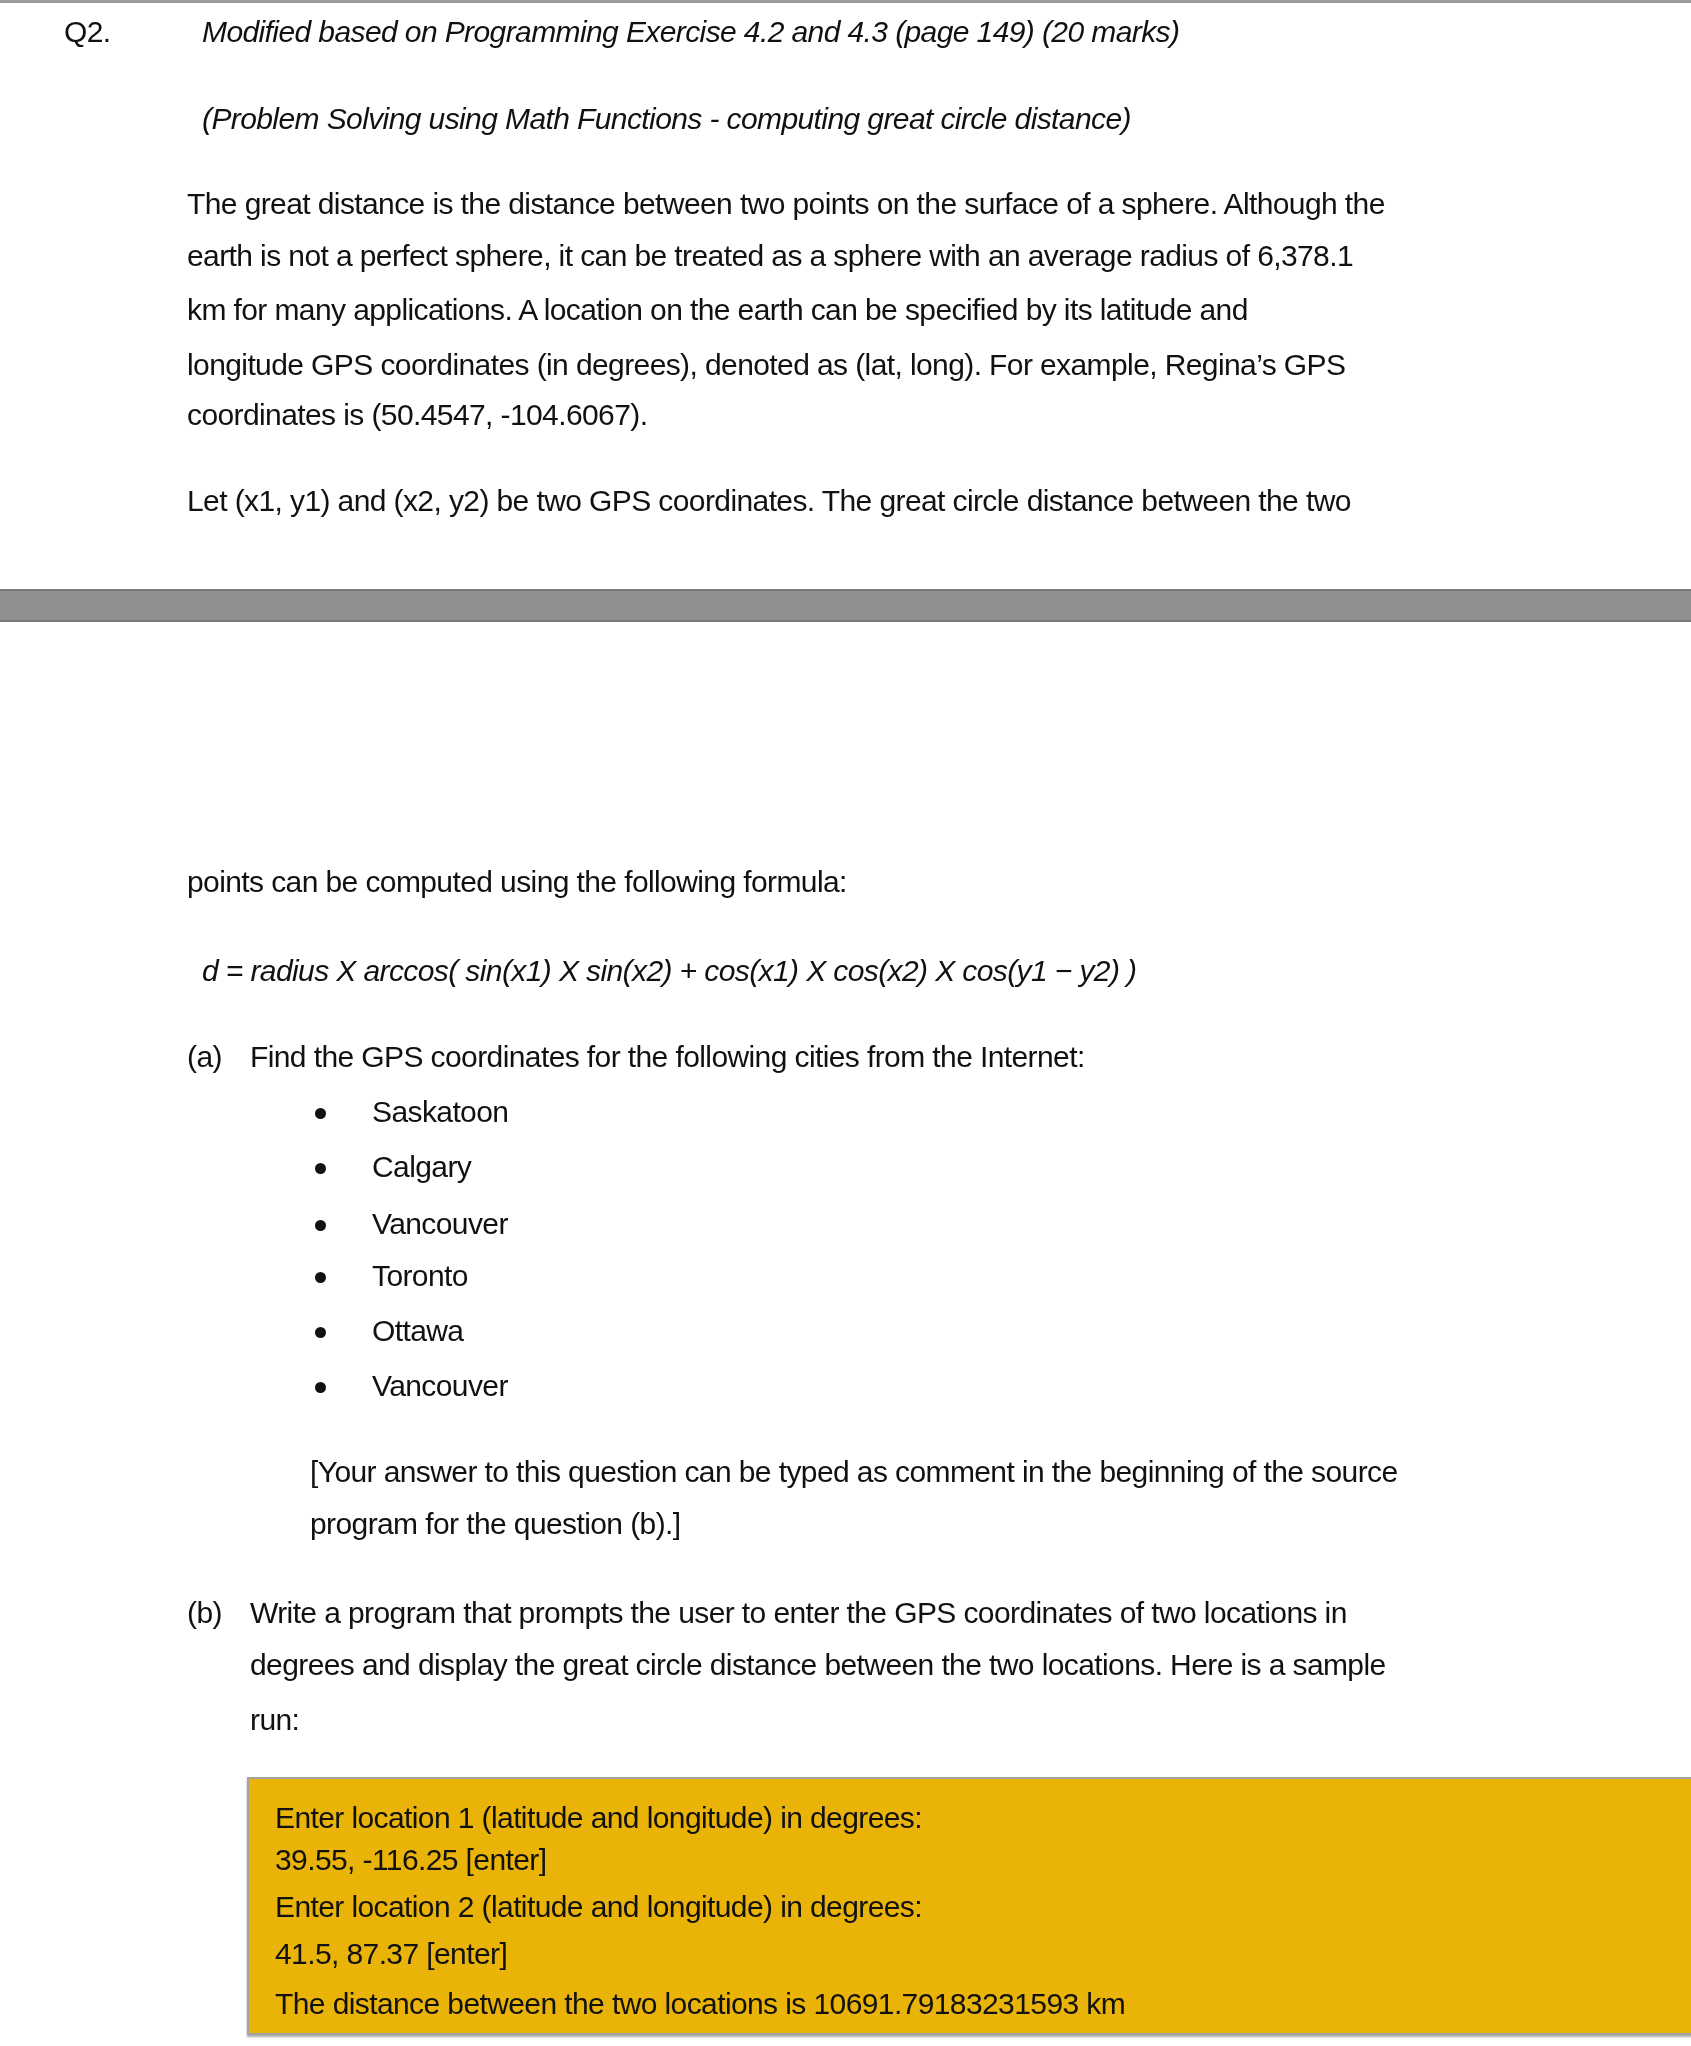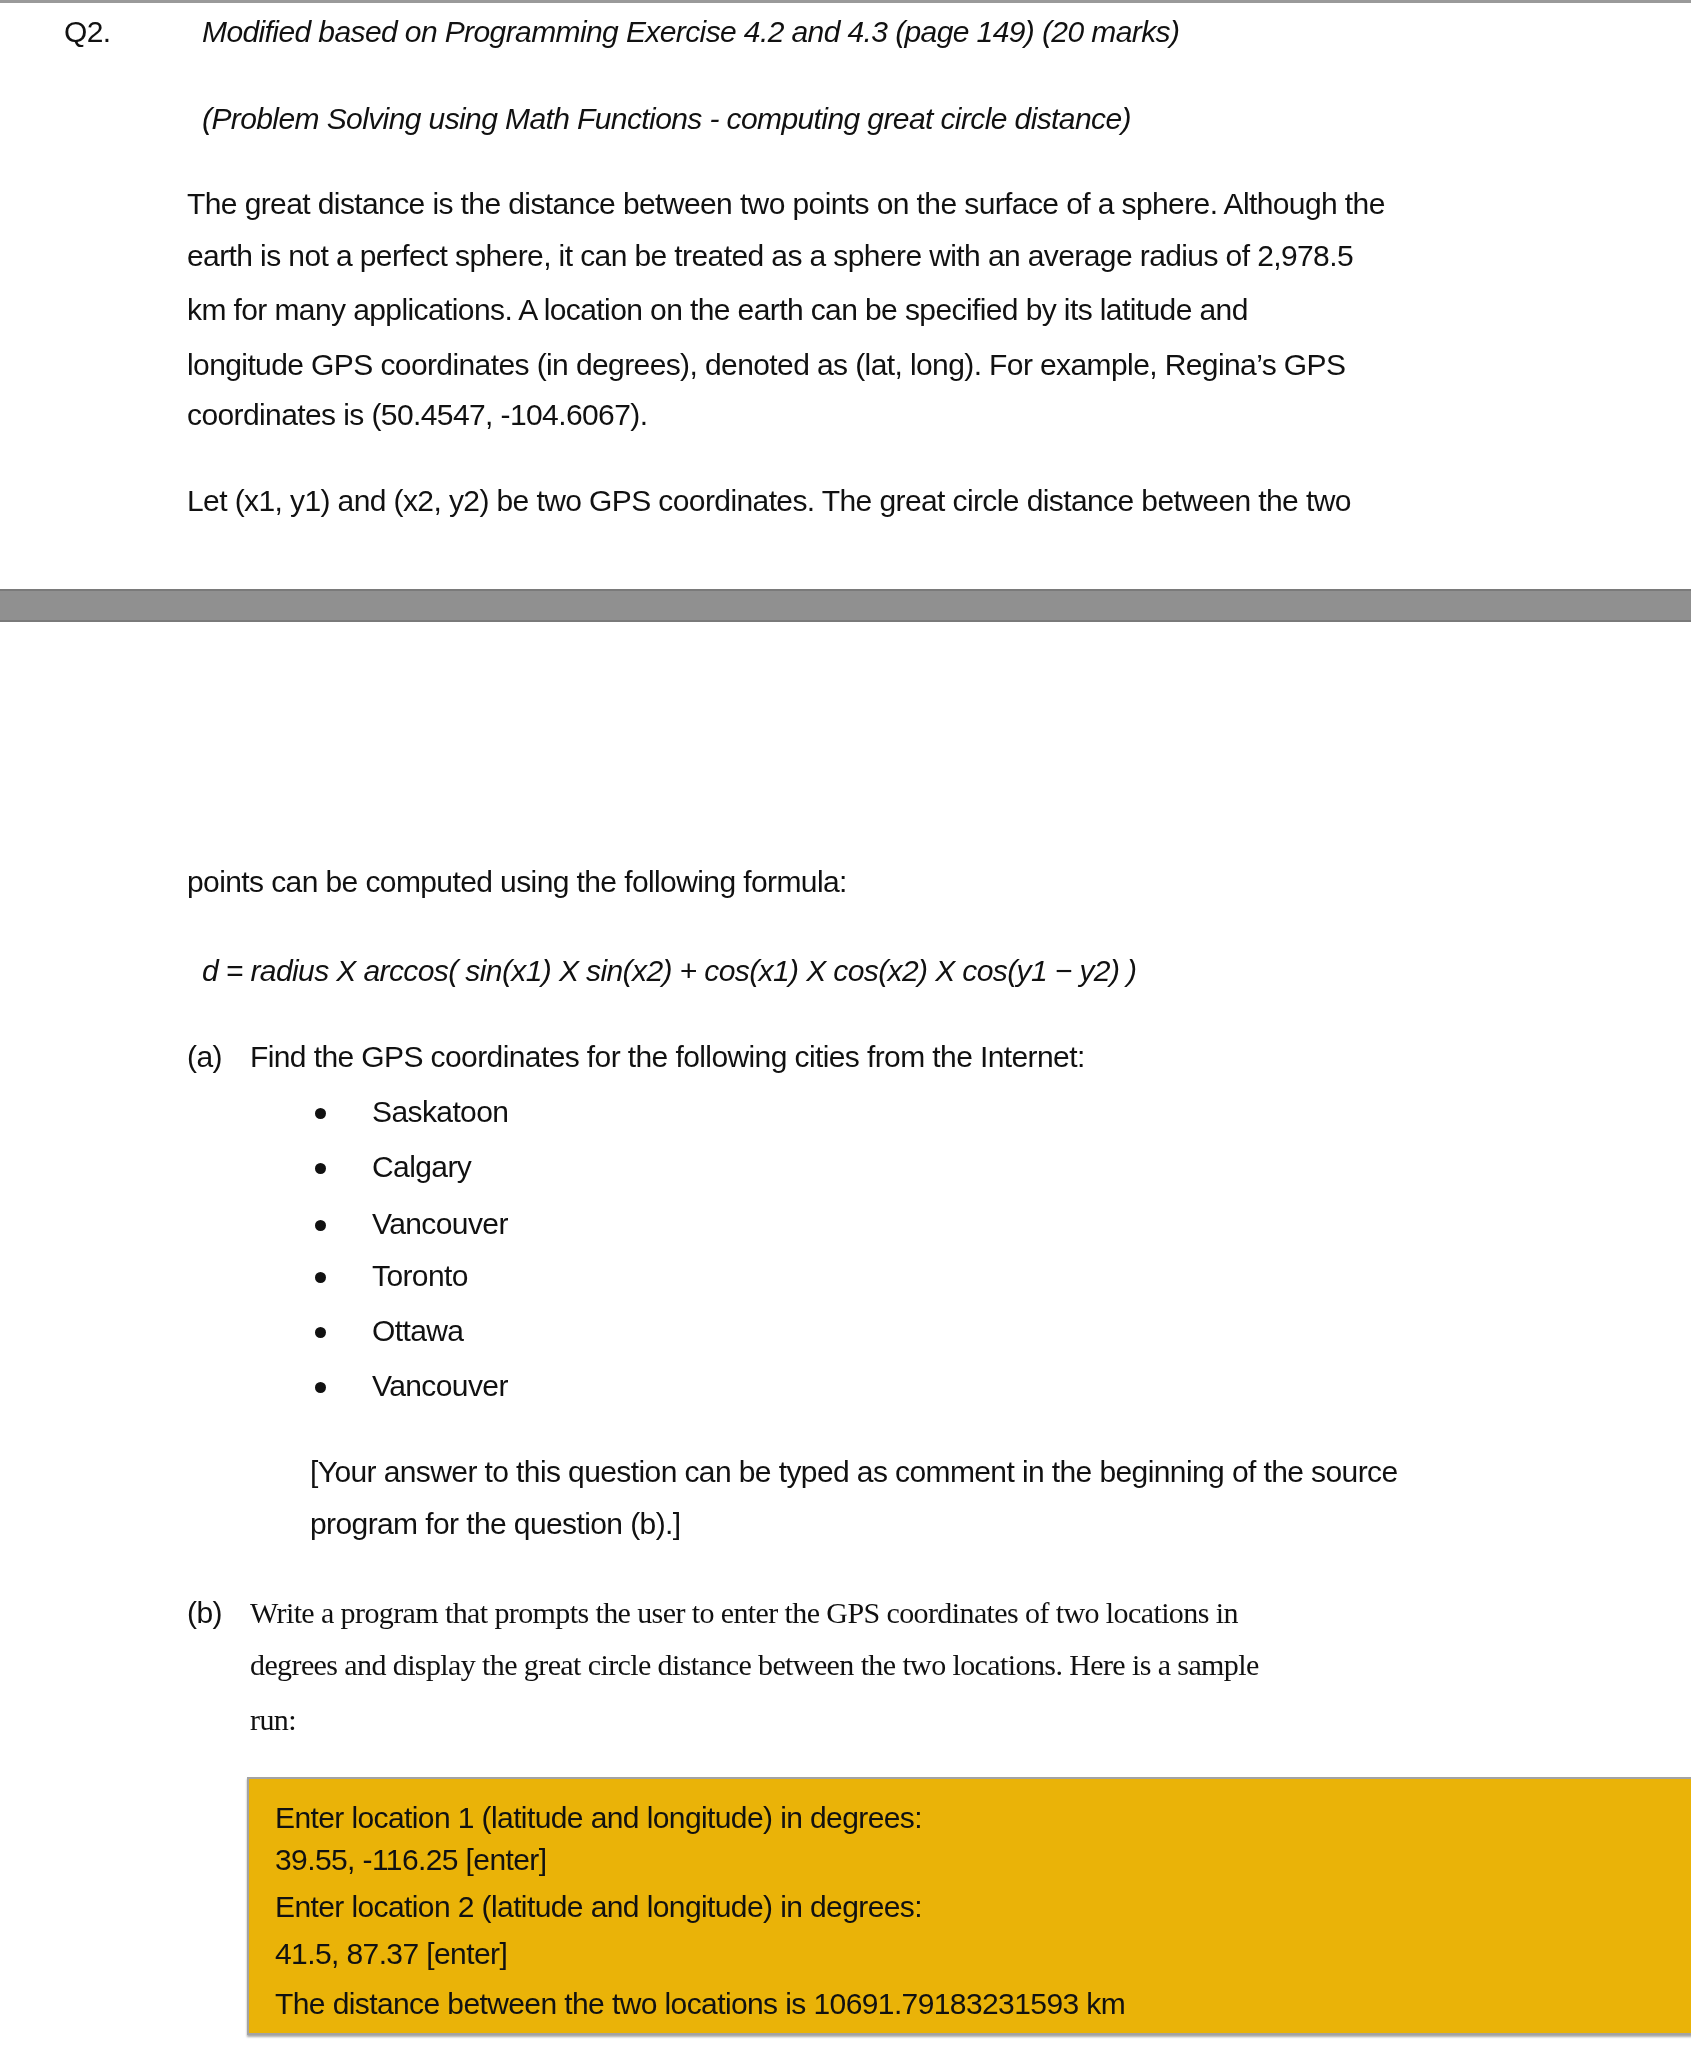--- a/index.html
+++ b/index.html
@@ -13,38 +13,38 @@
     background:#909090; border-top:2px solid #7a7a7a; border-bottom:2px solid #7a7a7a; box-sizing:border-box; }
   .t { position:absolute; white-space:nowrap; font-size:30px; line-height:36px; letter-spacing:-0.6px; }
   .it { font-style:italic;margin-left:15px; }
   .qnum { left:64px; top:14px;text-align:center; }
   .title { left:187px; top:14px; }
   .subtitle { left:187px; top:101px; }
   .para { left:187px; }
   .bullet-dot { position:absolute; width:11px; height:11px; border-radius:50%; background:#111; }
   .bullet-label { left:372px; }
   .note { left:310px; }
-  .bpart { left:250px;font-family:Liberation Serif, serif; }
+  .bpart { left:250px; }
   .sample-box {
     position:absolute; left:247px; top:1777px; width:1560px; height:258px;
     border:2px solid #a3a3a3; box-shadow:0 2px 2px #aaa; background:#eab308; box-sizing:border-box;
   }
   .sample-line { position:absolute; left:26px; white-space:nowrap; font-size:30px; line-height:36px; letter-spacing:-0.6px; }
 </style>
 </head>
 <body>
 
 <div class="top-edge"></div>
 
 <span class="t qnum">Q2.</span>
 <span class="t title it">Modified based on Programming Exercise 4.2 and 4.3 (page 149) (20 marks)</span>
 <span class="t subtitle it">(Problem Solving using Math Functions - computing great circle distance)</span>
 
 <span class="t para" style="top:186px">The great distance is the distance between two points on the surface of a sphere. Although the</span>
-<span class="t para" style="top:238px">earth is not a perfect sphere, it can be treated as a sphere with an average radius of 2,978.5</span>
+<span class="t para" style="top:238px">earth is not a perfect sphere, it can be treated as a sphere with an average radius of 6,378.1</span>
 <span class="t para" style="top:292px">km for many applications.  A location on the earth can be specified by its latitude and</span>
 <span class="t para" style="top:347px">longitude GPS coordinates (in degrees), denoted as (lat, long). For example, Regina’s GPS</span>
 <span class="t para" style="top:397px">coordinates is (50.4547, -104.6067).</span>
 
 <span class="t para" style="top:483px">Let (x1, y1) and (x2, y2) be two GPS coordinates. The great circle distance between the two</span>
 
 <div class="page-gap"></div>
 
 <span class="t para" style="top:864px">points can be computed using the following formula:</span>
 <span class="t para it" style="top:953px">d = radius X arccos( sin(x1) X sin(x2) + cos(x1) X cos(x2) X cos(y1 − y2) )</span>

